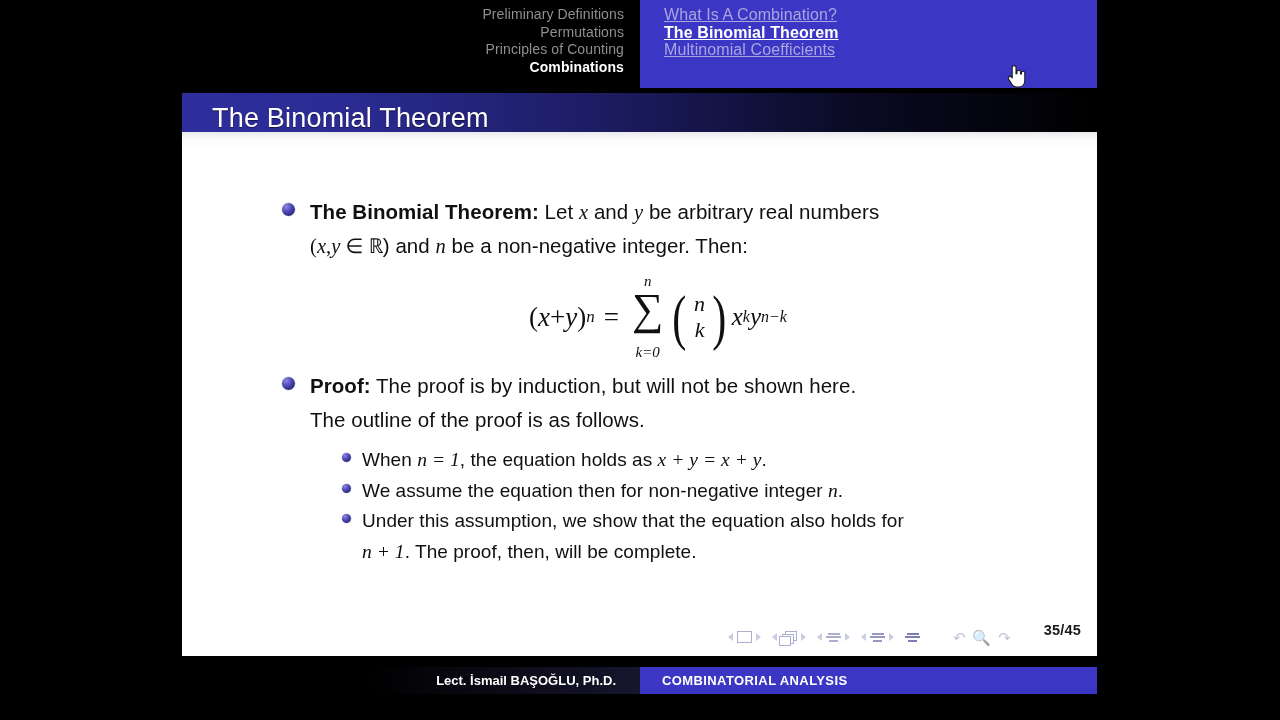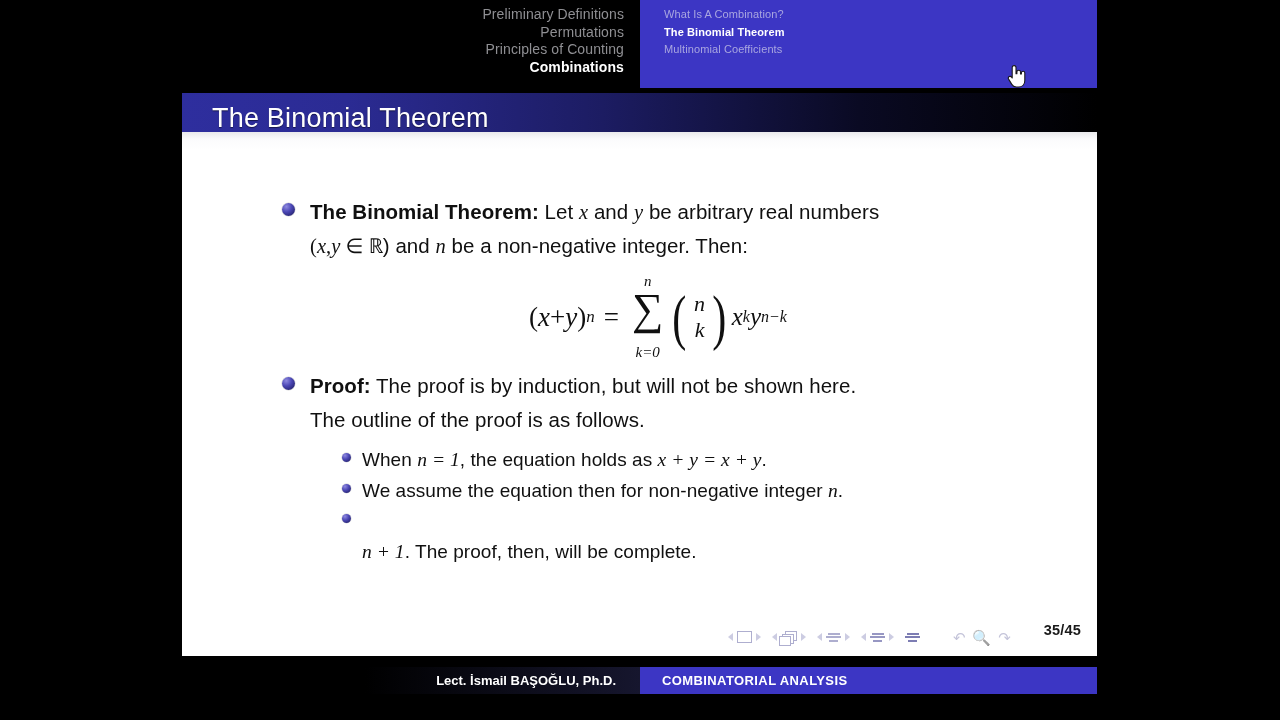--- a/index.html
+++ b/index.html
@@ -48,25 +48,26 @@
   .nav-right {
     position: absolute;
     left: 458px; top: 0;
     width: 457px; height: 88px;
     background: #3c36c4;
     padding: 6px 0 0 24px;
     box-sizing: border-box;
   }
   .nav-right .nav-item {
     display: block;
-    font-size: 11px;
+    font-size: 16px;
     line-height: 17.6px;
     color: #a9a6e0;
     letter-spacing: 0.1px;
     white-space: nowrap;
+    text-decoration: underline;
   }
   .nav-right .nav-item.active {
     color: #ffffff;
     font-weight: bold;
   }
 
   
   .title-bar {
     position: absolute;
     left: 182px; top: 93px;
@@ -396,21 +397,21 @@
           <div class="subrow">
             <span class="dot small"></span>
             <div class="ptext sub">
               <span>We assume the equation then for non-negative integer </span><span class="mi">n</span><span>.</span>
             </div>
           </div>
 
           <div class="subrow">
             <span class="dot small"></span>
             <div class="ptext sub">
-              <br>
+              <span>Under this assumption, we show that the equation also holds for</span><br>
               <span class="mi">n + 1</span><span>. The proof, then, will be complete.</span>
             </div>
           </div>
 
         </div>
       </div>
 
     </div>
 
     <div class="navsym">

